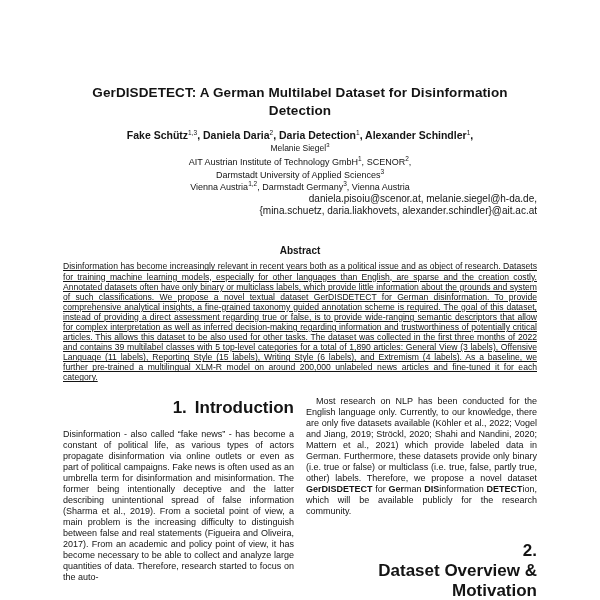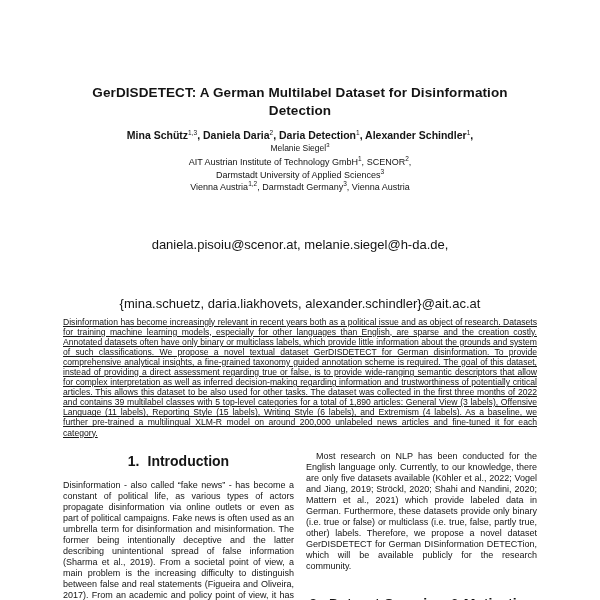--- a/index.html
+++ b/index.html
@@ -9,70 +9,71 @@
 
   .title { margin-top: 72px; font-size: 13.5px; font-weight: bold; text-align: center; line-height: 1.3; letter-spacing: 0.1px; }
 
   .authors-line { margin-top: 9px; font-size: 10.5px; font-weight: bold; text-align: center; line-height: 1.2; }
   .authors-line sup, .affil sup { font-size: 6.5px; font-weight: normal; }
   .author-line2 { margin-top: 1px; font-size: 8.5px; font-weight: normal; text-align: center; }
   .author-line2 sup { font-size: 6px; }
 
   .affil { font-size: 9px; text-align: center; line-height: 1.18; }
   .affil-block { margin-top: 2px; }
-  .email { font-size: 13px; text-align: center; line-height: 1.18; margin-top: 44px; }
+  .email { font-size: 10px; text-align: right; line-height: 1.18; }
 
   .abstract-heading { margin-top: 29px; font-size: 10px; font-weight: bold; text-align: center; }
   .abstract-body { margin-top: 5px; font-size: 8.6px; line-height: 10.1px; text-align: justify; text-decoration: underline; }
 
   .keywords { margin-top: 14px; font-size: 9px; }
   .keywords b { font-weight: bold; }
 
   .columns { margin-top: 13px; display: flex; gap: 12px; }
   .col { width: 231px; }
 
-  .sec-heading { font-size: 14px; font-weight: bold; text-align: center; margin: 2px 0 11px 0; }
+  .sec-heading { font-size: 17px; font-weight: bold; text-align: right; margin: 2px 0 11px 0; }
   .sec-num { display: inline-block; }
   .sec-title { display: inline-block; margin-left: 8px; }
   .sec-heading-2 { margin-top: 24px; }
 
   .para { font-size: 9px; line-height: 11px; text-align: justify; }
   .para.indent { text-indent: 10px; }
-  .para b { font-weight: normal; }
+  .para b { font-weight: bold; }
 </style>
 </head>
 <body>
 
 <div class="page">
   <div class="content">
 
     <div class="title">GerDISDETECT: A German Multilabel Dataset for Disinformation Detection</div>
 
     <div class="authors-line">
-      <span><span>Mina Schütz</span><sup>1,3</sup><span>, </span></span><span><span>Daniela Daria</span><sup>2</sup><span>, </span></span><span><span>Daria Detection</span><sup>1</sup><span>, </span></span><span><span>Alexander Schindler</span><sup>1</sup><span>,</span></span>
+      <span><span>Fake Schütz</span><sup>1,3</sup><span>, </span></span><span><span>Daniela Daria</span><sup>2</sup><span>, </span></span><span><span>Daria Detection</span><sup>1</sup><span>, </span></span><span><span>Alexander Schindler</span><sup>1</sup><span>,</span></span>
     </div>
 
     <div class="author-line2">
       <span>Melanie Siegel</span><sup>3</sup>
     </div>
 
     <div class="affil-block">
       <div class="affil">
         <span>AIT Austrian Institute of Technology GmbH</span><sup>1</sup><span>, </span><span>SCENOR</span><sup>2</sup><span>,</span>
       </div>
       <div class="affil">
         <span>Darmstadt University of Applied Sciences</span><sup>3</sup>
       </div>
       <div class="affil">
         <span>Vienna Austria</span><sup>1,2</sup><span>, </span><span>Darmstadt Germany</span><sup>3</sup><span>, </span><span>Vienna Austria</span>
       </div>
       <div class="email">daniela.pisoiu@scenor.at, melanie.siegel@h-da.de,</div>
       <div class="email">{mina.schuetz, daria.liakhovets, alexander.schindler}@ait.ac.at</div>
     </div>
 
+    <div class="abstract-heading">Abstract</div>
     <div class="abstract-body">Disinformation has become increasingly relevant in recent years both as a political issue and as object of research. Datasets for training machine learning models, especially for other languages than English, are sparse and the creation costly. Annotated datasets often have only binary or multiclass labels, which provide little information about the grounds and system of such classifications. We propose a novel textual dataset GerDISDETECT for German disinformation. To provide comprehensive analytical insights, a fine-grained taxonomy guided annotation scheme is required. The goal of this dataset, instead of providing a direct assessment regarding true or false, is to provide wide-ranging semantic descriptors that allow for complex interpretation as well as inferred decision-making regarding information and trustworthiness of potentially critical articles. This allows this dataset to be also used for other tasks. The dataset was collected in the first three months of 2022 and contains 39 multilabel classes with 5 top-level categories for a total of 1,890 articles: General View (3 labels), Offensive Language (11 labels), Reporting Style (15 labels), Writing Style (6 labels), and Extremism (4 labels). As a baseline, we further pre-trained a multilingual XLM-R model on around 200,000 unlabeled news articles and fine-tuned it for each category.</div>
 
 
     <div class="columns">
 
       <div class="col">
         <div class="sec-heading">
           <span class="sec-num">1.</span><span class="sec-title">Introduction</span>
         </div>
         <div class="para">Disinformation - also called “fake news” - has become a constant of political life, as various types of actors propagate disinformation via online outlets or even as part of political campaigns. Fake news is often used as an umbrella term for disinformation and misinformation. The former being intentionally deceptive and the latter describing unintentional spread of false information (Sharma et al., 2019). From a societal point of view, a main problem is the increasing difficulty to distinguish between false and real statements (Figueira and Oliveira, 2017). From an academic and policy point of view, it has become necessary to be able to collect and analyze large quantities of data. Therefore, research started to focus on the auto-</div>

